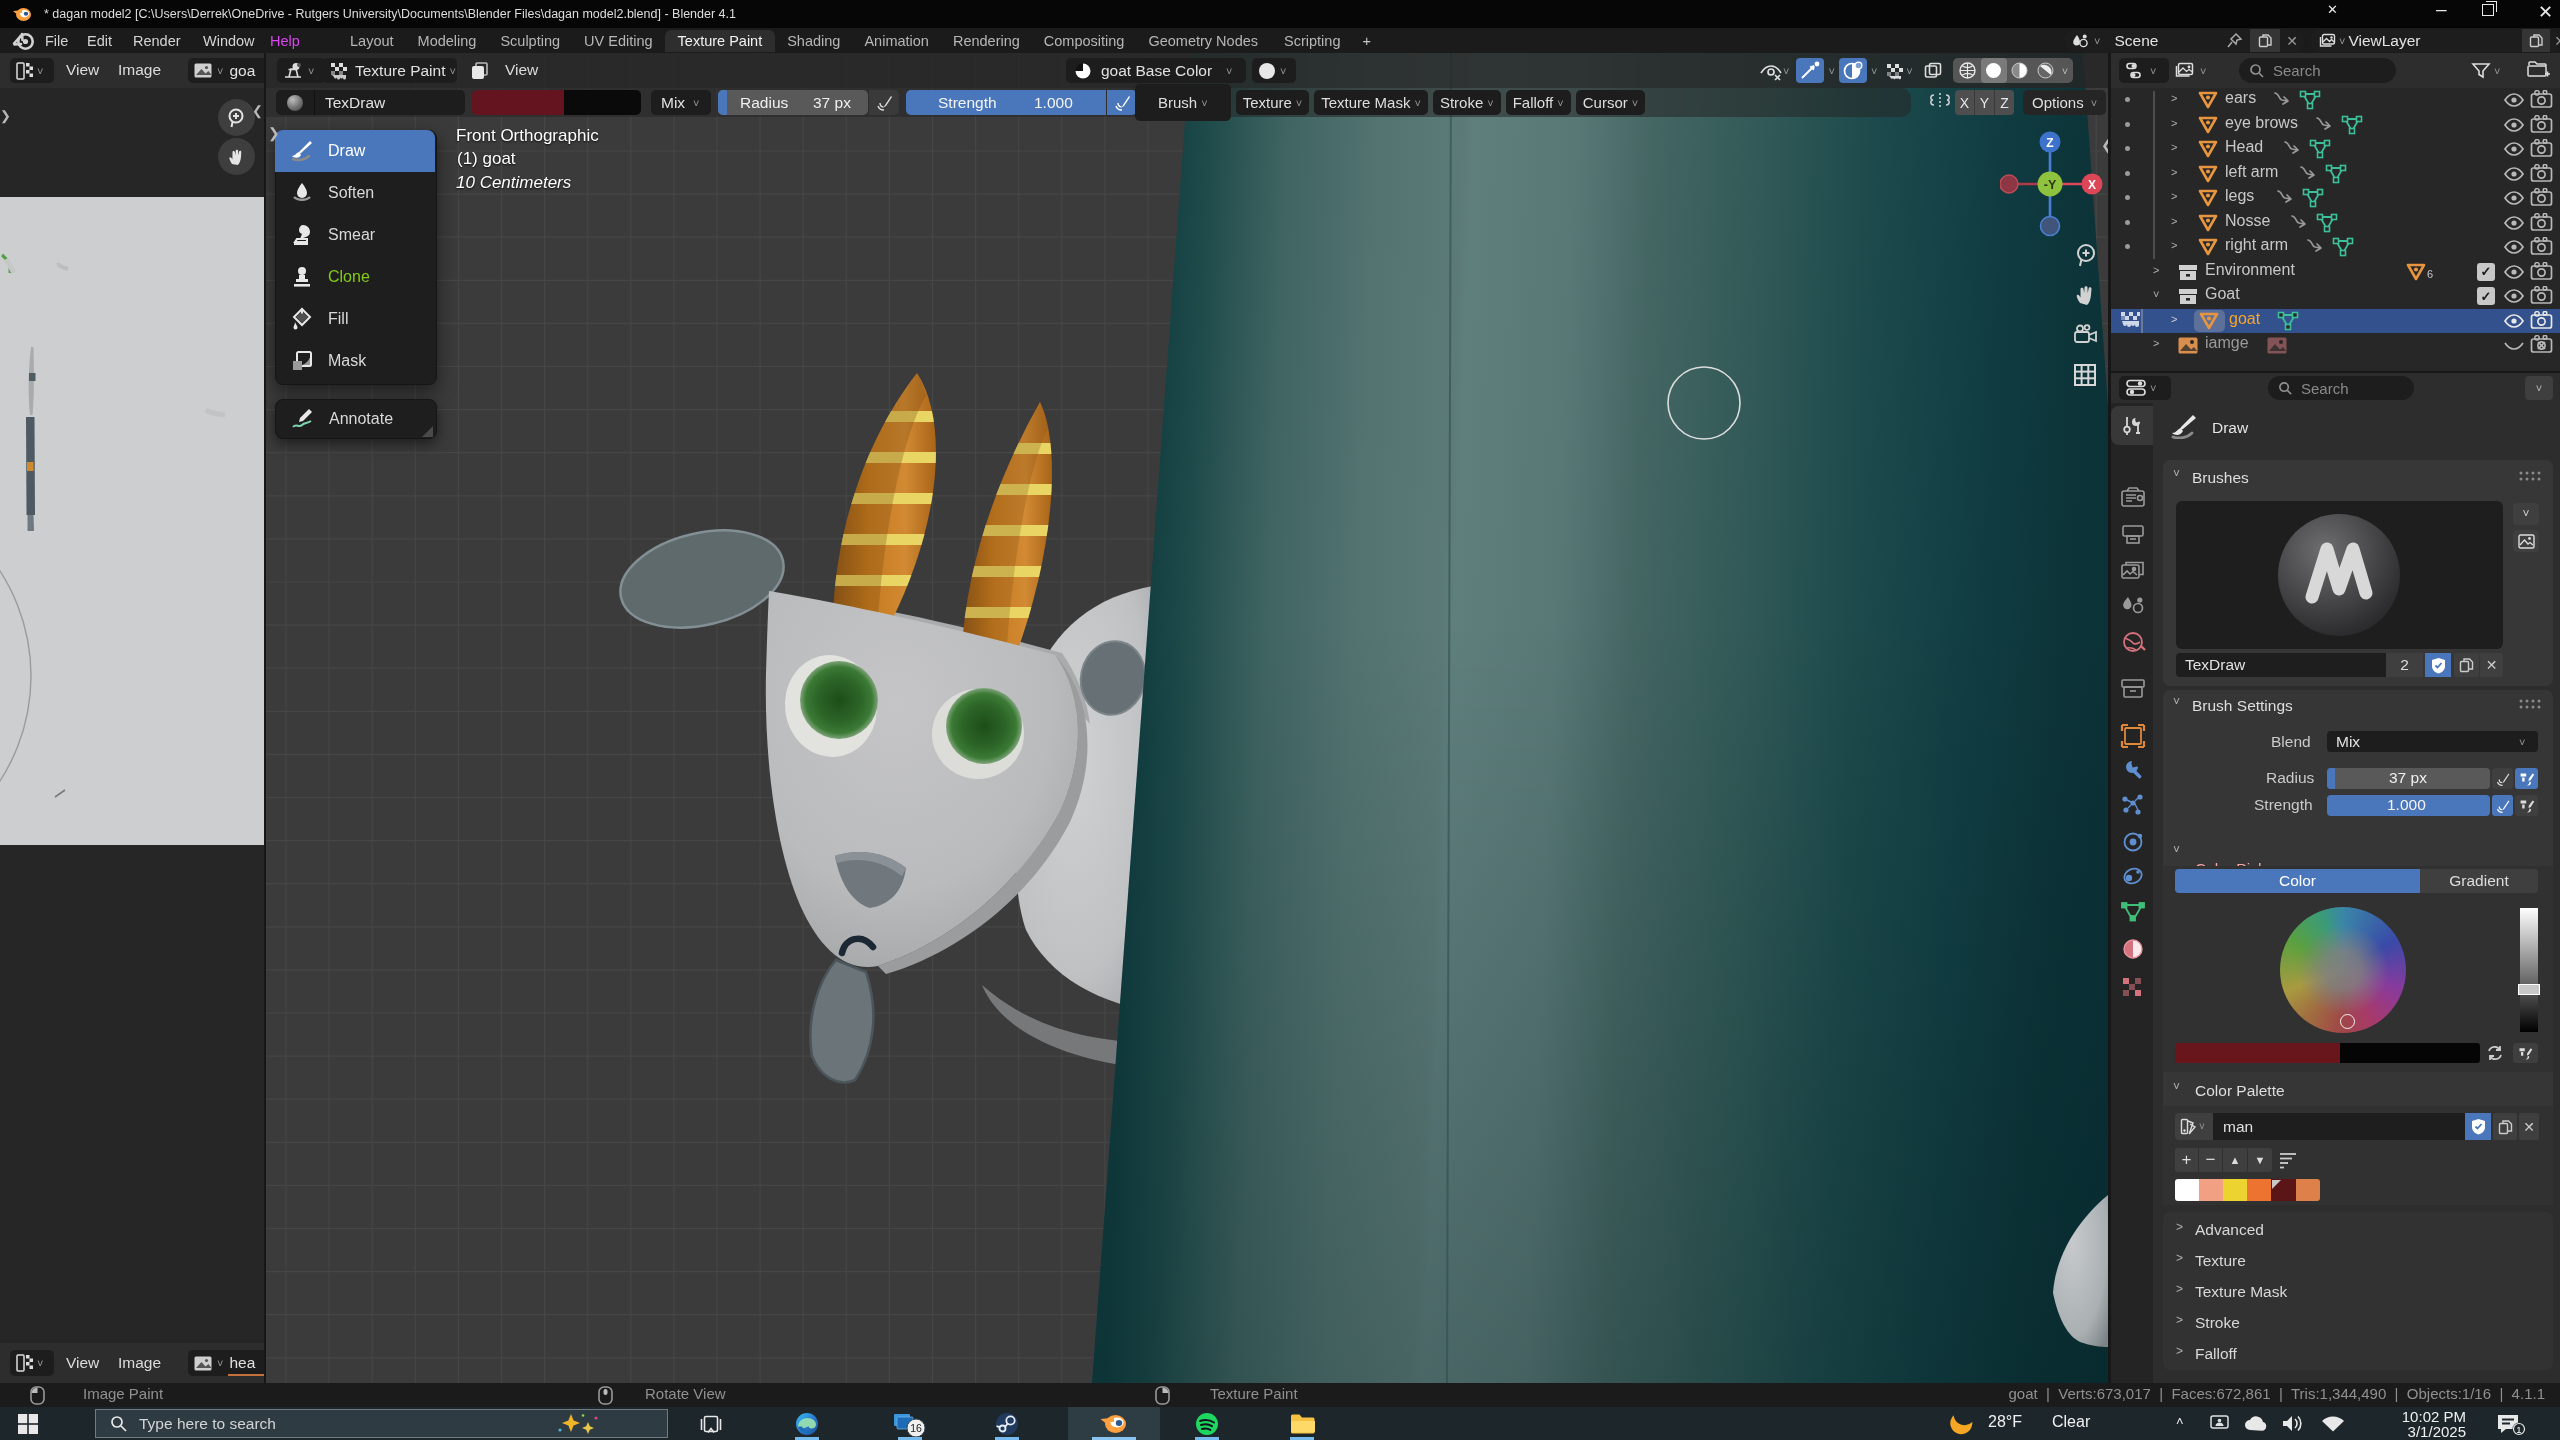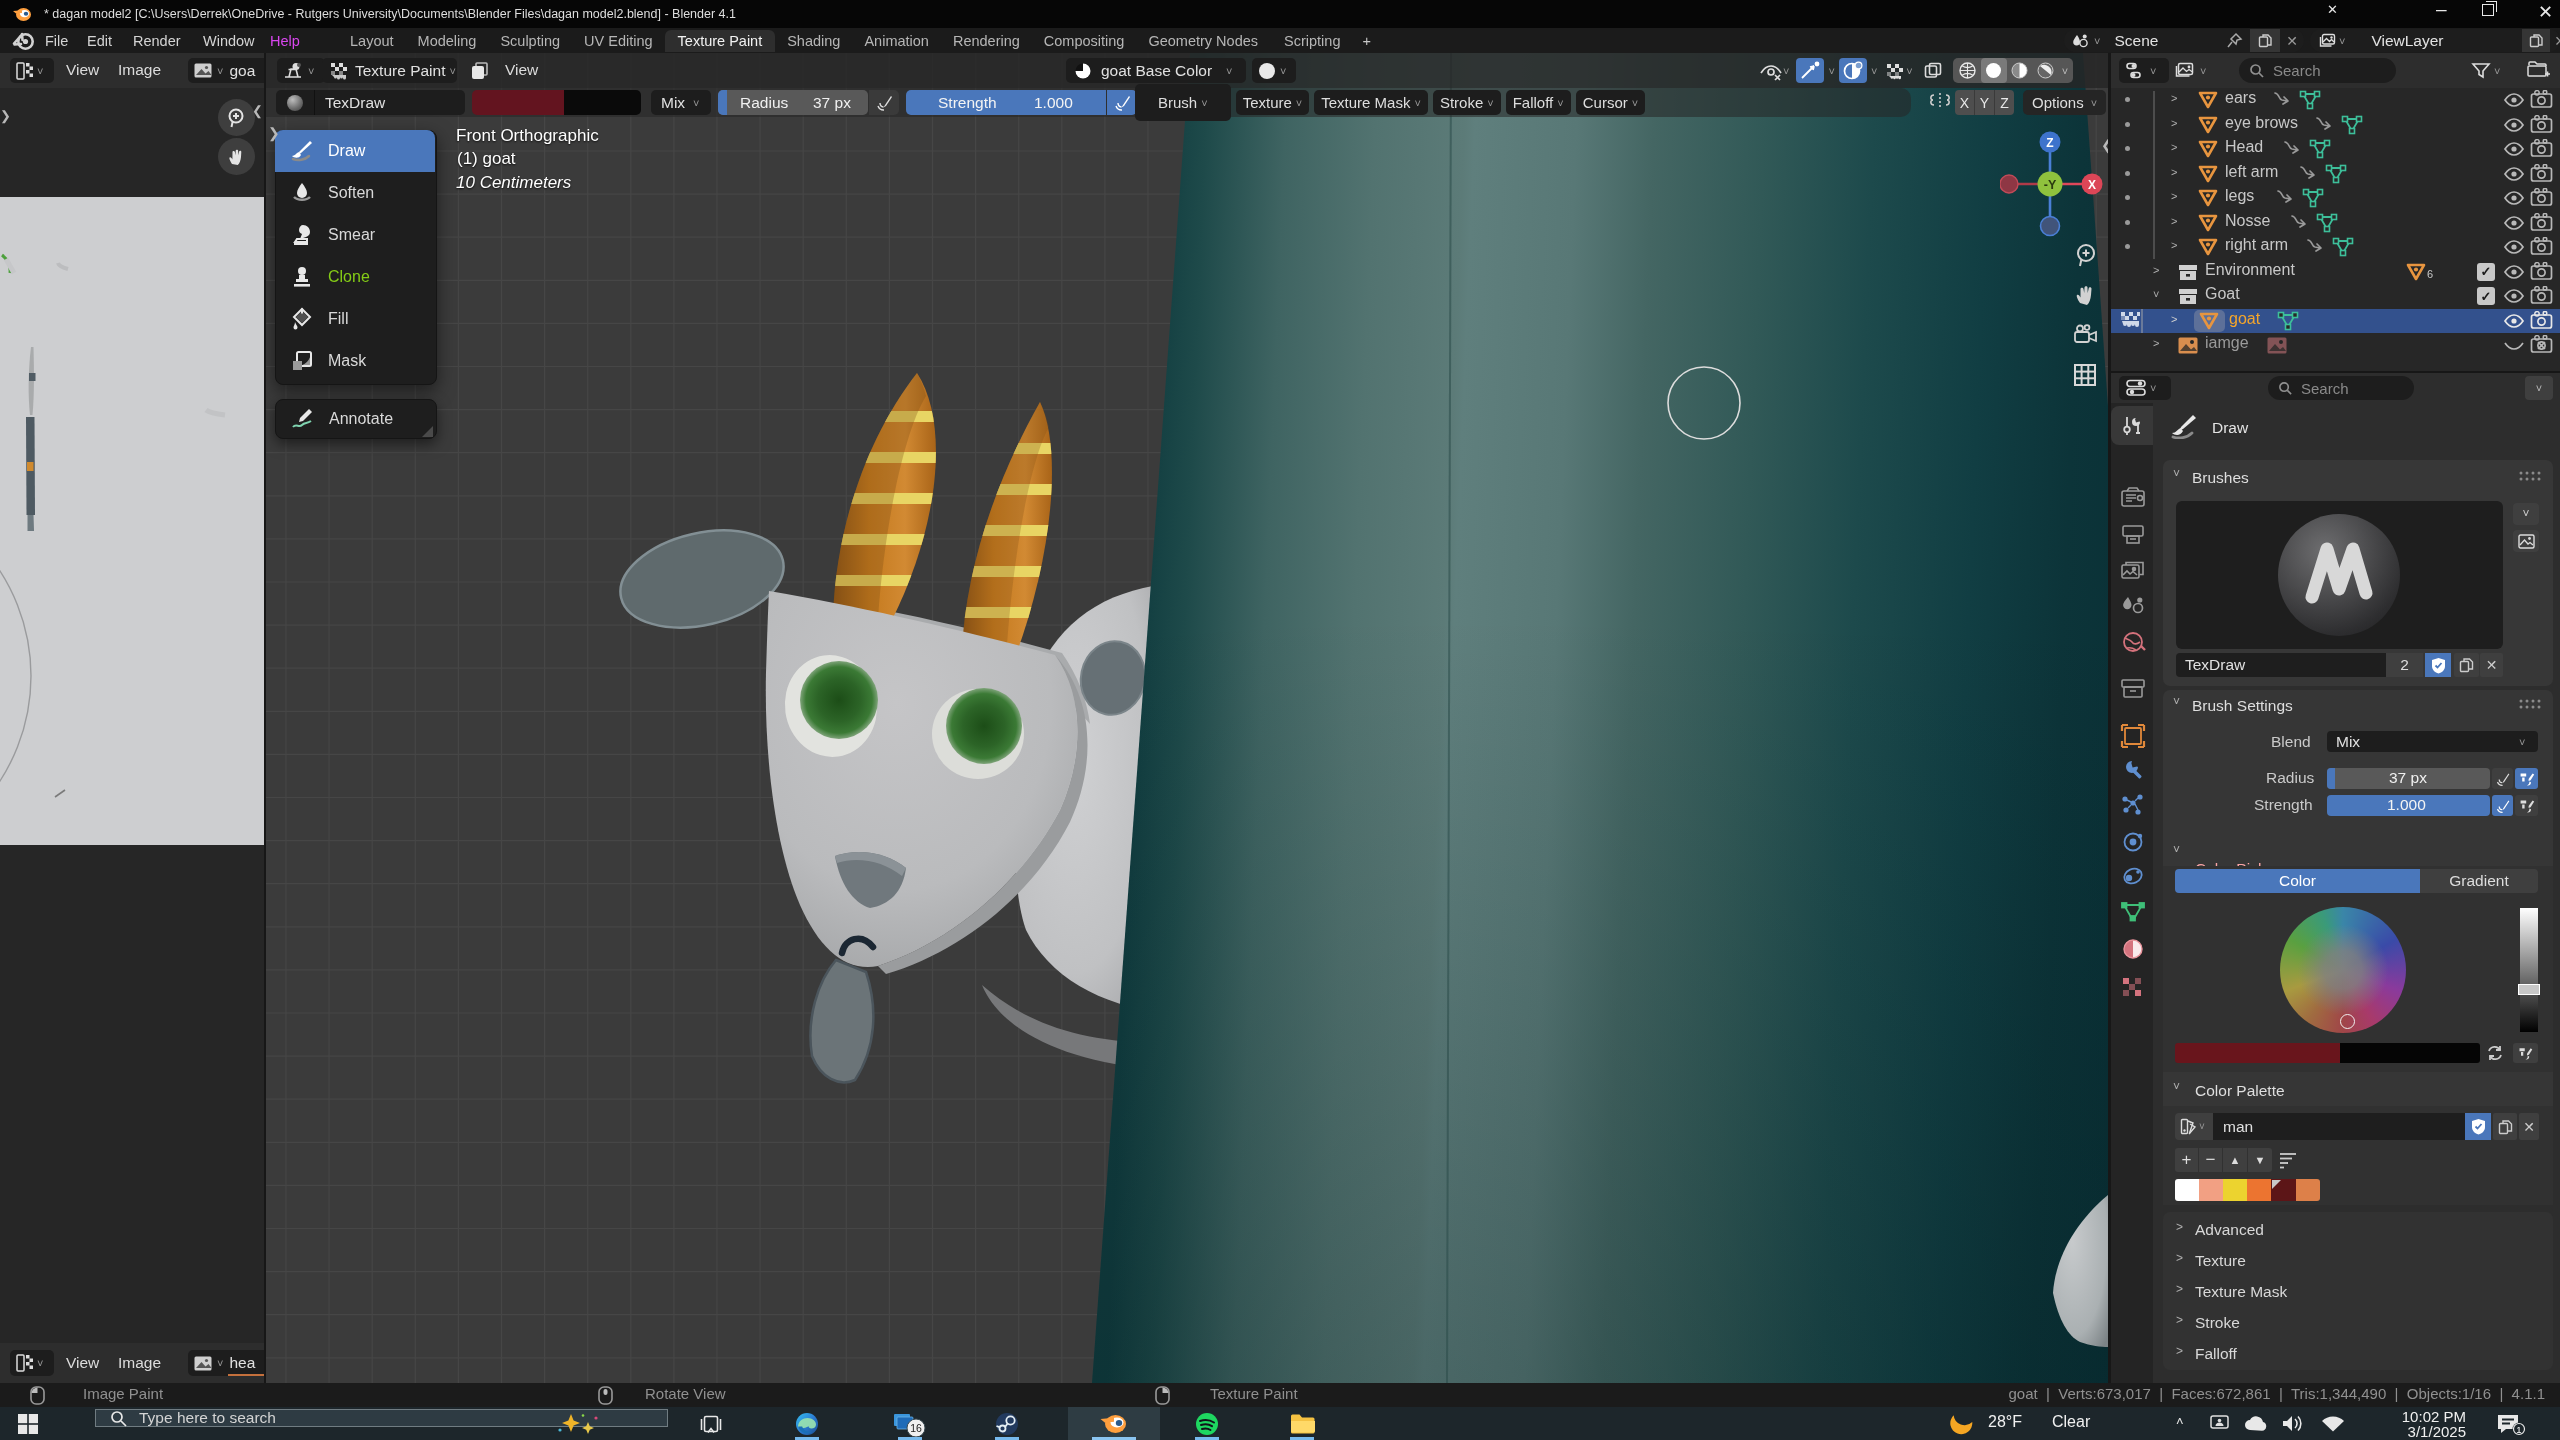--- a/index.html
+++ b/index.html
@@ -80,21 +80,21 @@
   <div class="abs cc" style="left:216px;top:0;width:24px;height:23px;color:#9a9a9a;font-size:14px;">✕</div>
 </div>
 <div class="abs cl fld" style="left:2310px;top:29px;width:250px;height:23px;border-radius:12px;">
   <svg style="margin-left:8px;" width="18" height="16" viewBox="0 0 18 16">
     <rect x="4.5" y="1.5" width="12" height="9.5" rx="1.5" fill="none" stroke="#ddd" stroke-width="1.4"></rect>
     <circle cx="13.5" cy="4.5" r="1.2" fill="#ddd"></circle>
         <path d="M5,9 l3.5,-3.5 3,3 2-2 2.5,2.5" fill="none" stroke="#ddd" stroke-width="1.3"></path>
     <path d="M2.5,4 v9 h11" fill="none" stroke="#ddd" stroke-width="1.4"></path>
   </svg>
   <span style="margin-left:3px;color:#999;font-size:11px;">˅</span>
-  <span style="margin-left:26px;font-size:15.5px;color:#e2e2e2;">ViewLayer</span>
+  <span style="margin-left:3px;font-size:15.5px;color:#e2e2e2;">ViewLayer</span>
   <div class="abs cc" style="left:212px;top:0;width:28px;height:23px;background:#353535;">
         <svg width="15" height="15" viewBox="0 0 15 15">
           <rect x="1.5" y="4" width="8" height="9.5" rx="1" fill="none" stroke="#ccc" stroke-width="1.4"></rect>
           <path d="M5,4 V2 h5 l3,3 v7 h-3" fill="none" stroke="#ccc" stroke-width="1.4"></path>
         </svg>
       </div>
   <div class="abs cc" style="left:240px;top:0;width:20px;height:23px;color:#9a9a9a;font-size:14px;">✕</div>
 </div>
 
 <div id="vp" class="abs" style="left:266px;top:53px;width:1842px;height:1330px;background:#3b3b3b;">
@@ -1334,21 +1334,21 @@
 <div class="abs" style="left:0;top:1407px;width:2560px;height:33px;background:#1d262b;"></div>
 <div id="taskbar" class="abs" style="left:0;top:1407px;width:2560px;height:33px;">
   <svg class="abs" style="left:18px;top:7px;" width="20" height="20" viewBox="0 0 20 20">
         <g fill="#e8e8e8">
           <rect x="0" y="0" width="9.2" height="9.2"></rect>
           <rect x="10.8" y="0" width="9.2" height="9.2"></rect>
           <rect x="0" y="10.8" width="9.2" height="9.2"></rect>
           <rect x="10.8" y="10.8" width="9.2" height="9.2"></rect>
         </g>
       </svg>
-  <div class="abs cl" style="left:95px;top:2px;width:573px;height:18px;background:#2e3b43;border:1px solid #707c82;box-sizing:border-box;">
+  <div class="abs cl" style="left:95px;top:2px;width:573px;height:29px;background:#2e3b43;border:1px solid #707c82;box-sizing:border-box;">
     <svg style="margin-left:14px;" width="17" height="17" viewBox="0 0 17 17">
           <circle cx="7" cy="7" r="5" fill="none" stroke="#e8e8e8" stroke-width="1.7"></circle>
           <line x1="11" y1="11" x2="16" y2="16" stroke="#e8e8e8" stroke-width="1.7"></line>
         </svg>
     <span style="margin-left:12px;color:#d4d4d4;font-size:15.5px;">Type here to search</span>
     <svg class="abs" style="left:440px;top:2px;" width="120" height="25" viewBox="0 0 120 25">
       <path d="M35,2 l2.6,6.4 6.4,2.6 -6.4,2.6 -2.6,6.4 -2.6,-6.4 -6.4,-2.6 6.4,-2.6 Z" fill="#f0b428"></path>
       <path d="M52,10 l1.8,4.2 4.2,1.8 -4.2,1.8 -1.8,4.2 -1.8,-4.2 -4.2,-1.8 4.2,-1.8 Z" fill="#e8c84a"></path>
       <circle cx="60" cy="6" r="1.6" fill="#d84a7a"></circle>
           <circle cx="24" cy="18" r="1.6" fill="#4ab8d8"></circle>

